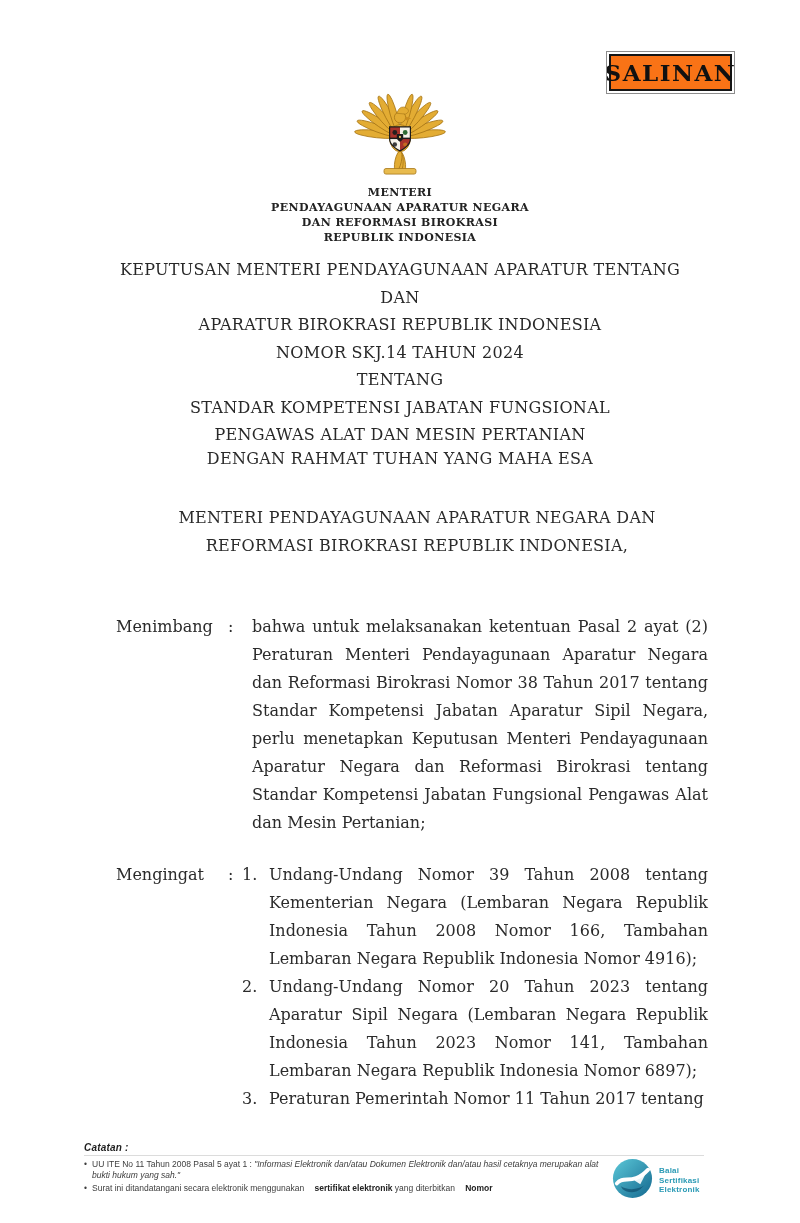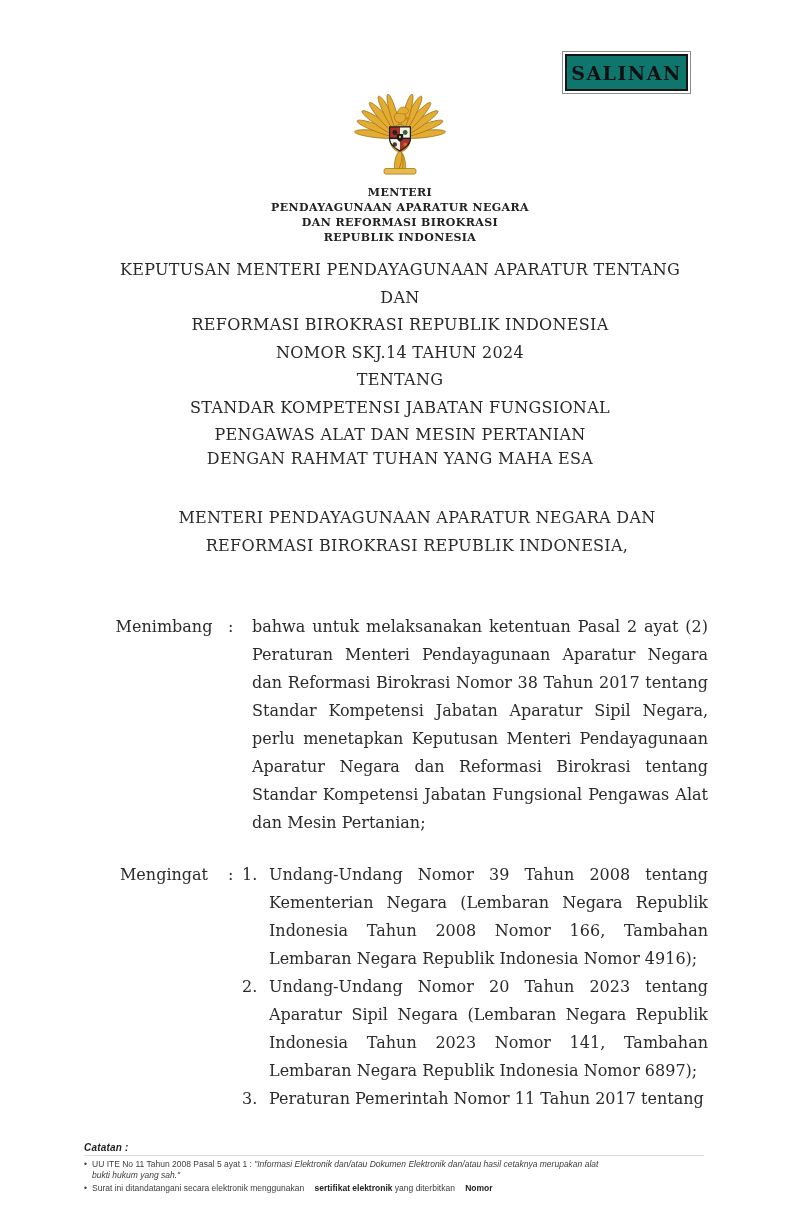--- a/index.html
+++ b/index.html
@@ -9,28 +9,28 @@
     width:800px; height:1223px;
     margin:0 auto;
     background:#ffffff;
     font-family:"DejaVu Serif", "Liberation Serif", serif;
     color:#2b2b2b;
     overflow:hidden;
   }
 
   
   .stamp {
-    position:absolute; left:565px; top:54px;
+    position:absolute; left:609px; top:54px;
     width:123px; height:37px;
     border:2px solid #151515;
     outline:1px solid #8d8d8d; outline-offset:2px;
     display:flex; align-items:center; justify-content:center;
-    font-weight:bold; font-size:19px; letter-spacing:1.5px;
+    font-weight:bold; font-size:23px; letter-spacing:1.5px;
     color:#111;
-    background:#0f766e;
+    background:#f97316;
   }
 
   
   .emblem { position:absolute; left:50%; top:85px; transform:translateX(-50%); }
 
   
   .ministry {
     position:absolute; top:185px; left:0; width:100%;
     text-align:center; font-weight:bold;
     font-size:11px; line-height:15px; letter-spacing:0.4px;
@@ -55,21 +55,21 @@
   }
 
   
   .clause {
     position:absolute; left:100px; width:608px;
     display:grid; grid-template-columns:128px 14px 1fr;
     font-size:16px; line-height:28px;
   }
   .clause-menimbang { top:613px; }
   .clause-mengingat { top:861px; }
-  .clause .label { text-align:center; }
+  .clause .label { text-align:left;margin-left:16px; }
   .clause .colon { text-align:left; }
   .clause .body { text-align:justify; padding-left:10px; }
   .legal-item { display:grid; grid-template-columns:27px 1fr; }
   .legal-item .num { text-align:left; }
   .legal-item .itext { text-align:justify; }
 
   
   .footer {
     position:absolute; left:84px; top:1142px; width:640px;
     font-family:"Liberation Sans", sans-serif;
@@ -166,21 +166,21 @@
 
   <div class="ministry">
     <div>MENTERI</div>
     <div>PENDAYAGUNAAN APARATUR NEGARA</div>
     <div>DAN REFORMASI BIROKRASI</div>
     <div>REPUBLIK INDONESIA</div>
   </div>
 
   <div class="title-block">
     <div>KEPUTUSAN MENTERI PENDAYAGUNAAN APARATUR TENTANG DAN</div>
-    <div>REFORMASI BIROKRASI REPUBLIK INDONESIA</div>
+    <div>APARATUR BIROKRASI REPUBLIK INDONESIA</div>
     <div>NOMOR SKJ.14 TAHUN 2024</div>
     <div>TENTANG</div>
     <div>STANDAR KOMPETENSI JABATAN FUNGSIONAL</div>
     <div>PENGAWAS ALAT DAN MESIN PERTANIAN</div>
   </div>
 
   <div class="invocation">DENGAN RAHMAT TUHAN YANG MAHA ESA</div>
 
   <div class="authority">
     <div>MENTERI PENDAYAGUNAAN APARATUR NEGARA DAN</div>
@@ -218,14 +218,35 @@
     <div class="note-item">
       <span class="bullet">•</span>
       <span class="ntext"><span>UU ITE No 11 Tahun 2008 Pasal 5 ayat 1 : </span><i>"Informasi Elektronik dan/atau Dokumen Elektronik dan/atau hasil cetaknya merupakan alat bukti hukum yang sah."</i></span>
     </div>
     <div class="note-item">
       <span class="bullet">•</span>
       <span class="ntext"><span>Surat ini ditandatangani secara elektronik menggunakan </span><b>sertifikat elektronik</b><span> yang diterbitkan </span><b>Nomor</b></span>
     </div>
   </div>
 
+  <div class="bsre">
+    <span>
+      <svg width="43" height="43" viewBox="0 0 44 44" aria-hidden="true">
+        <defs>
+          <linearGradient id="bsreGrad" x1="0" y1="0" x2="1" y2="1">
+            <stop offset="0" stop-color="#5bc8d8"></stop>
+            <stop offset="1" stop-color="#14688f"></stop>
+          </linearGradient>
+        </defs>
+        <circle cx="22" cy="22" r="20" fill="url(#bsreGrad)"></circle>
+        <path d="M6,27 C13,18 22,30 38,13" stroke="#ffffff" stroke-width="4" fill="none" stroke-linecap="round"></path>
+        <path d="M24,24 L36,16 L30,28 Z" fill="#ffffff" opacity="0.9"></path>
+        <path d="M10,30 C16,34 28,34 34,29 L30,33 C25,37 17,37 12,33 Z" fill="#0f4f6e" opacity="0.7"></path>
+      </svg>
+    </span>
+    <span class="bsre-text">
+      <div>Balai</div>
+      <div>Sertifikasi</div>
+      <div>Elektronik</div>
+    </span>
+  </div>
 
 </div>
 
 </body></html>

